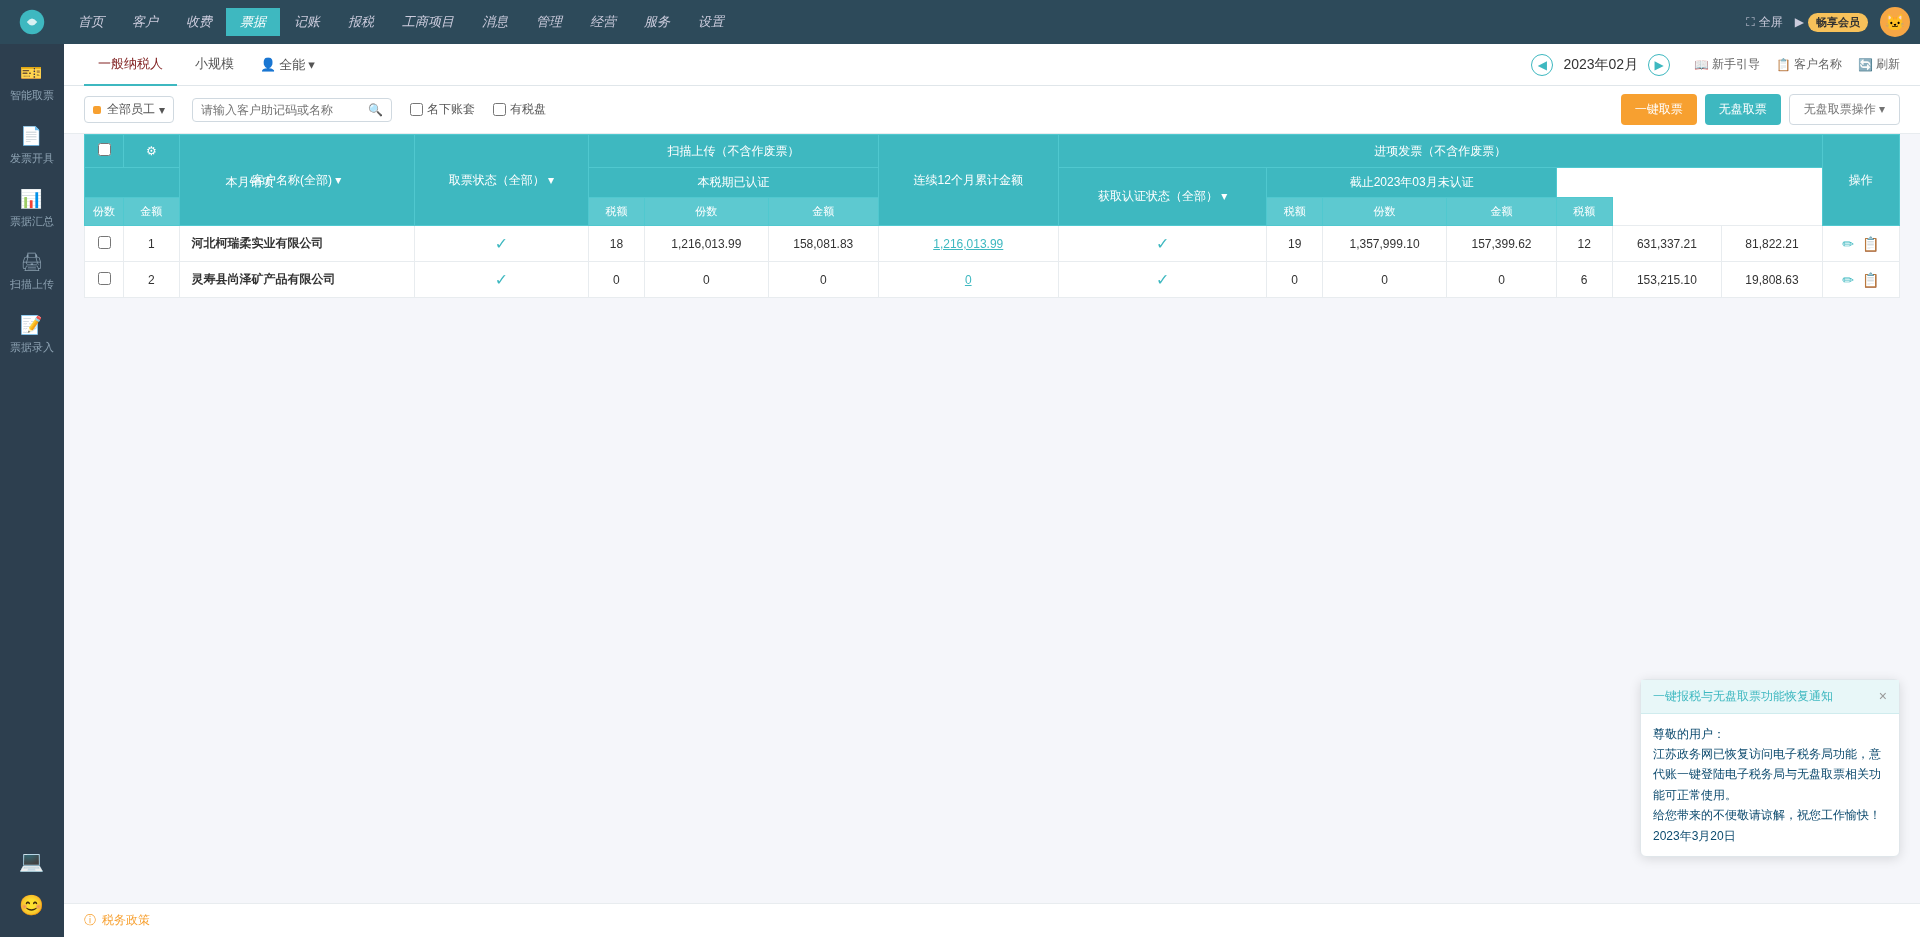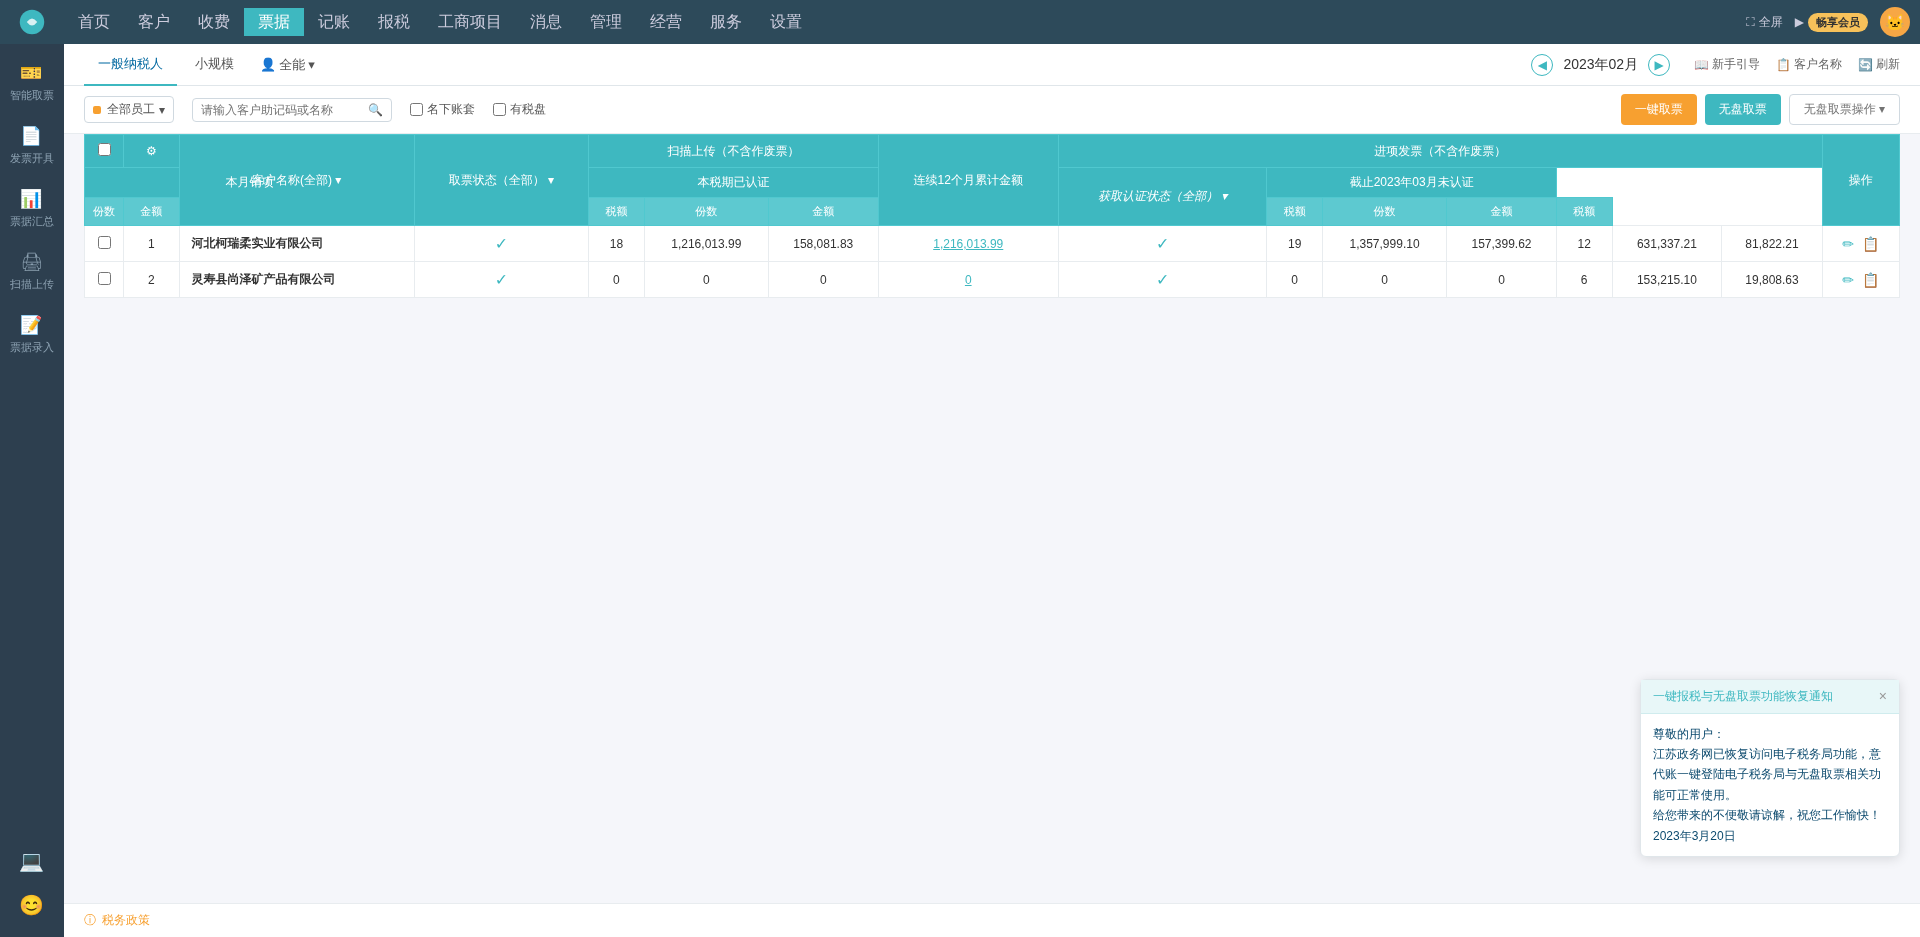--- a/index.html
+++ b/index.html
@@ -23,23 +23,24 @@
       margin-right: 10px;
     }
     .top-nav .logo svg { width: 28px; height: 28px; }
     .nav-items { display: flex; align-items: center; flex: 1; }
     .nav-item {
       padding: 0 14px;
       height: 28px;
       display: flex;
       align-items: center;
       cursor: pointer;
-      font-size: 16px;
+      font-size: 13px;
       color: #ccd;
       white-space: nowrap;
+      font-style: italic;
     }
     .nav-item.active {
       background: #3eb8c0;
       color: #fff;
       border-radius: 0;
     }
     .nav-right {
       display: flex;
       align-items: center;
       gap: 12px;
@@ -116,21 +117,21 @@
       display: flex;
       align-items: center;
       cursor: pointer;
       font-size: 13px;
       color: #555;
       border-bottom: 2px solid transparent;
       white-space: nowrap;
       gap: 4px;
     }
     .tab-item.active {
-      color: #0369a1;
+      color: #7f1d1d;
       border-bottom-color: #3eb8c0;
       font-weight: 500;
     }
 
     
     .date-nav {
       margin-left: auto;
       display: flex;
       align-items: center;
       gap: 10px;
@@ -480,21 +481,21 @@
             <th class="th-main" rowspan="3" style="min-width:80px;">取票状态（全部） ▾</th>
             <th class="th-group-label" colspan="3">扫描上传（不含作废票）</th>
             <th class="th-main" rowspan="3" style="min-width:120px;">连续12个月累计金额</th>
             <th class="th-group-label" colspan="7">进项发票（不含作废票）</th>
             <th class="th-main" rowspan="3">操作</th>
           </tr>
           <tr class="th-group">
 
             <th class="th-group-label" colspan="3">本月销项</th>
             <th class="th-group-label" colspan="3">本税期已认证</th>
-            <th class="th-main" rowspan="2" style="min-width:90px;font-style:italic;">获取认证状态（全部） ▾</th>
+            <th class="th-main" rowspan="2" style="min-width:90px;">获取认证状态（全部） ▾</th>
             <th class="th-group-label" colspan="3">截止2023年03月未认证</th>
           </tr>
           <tr class="th-group">
 
             <th class="th-sub">份数</th>
             <th class="th-sub">金额</th>
             <th class="th-sub">税额</th>
             <th class="th-sub">份数</th>
             <th class="th-sub">金额</th>
             <th class="th-sub">税额</th>

